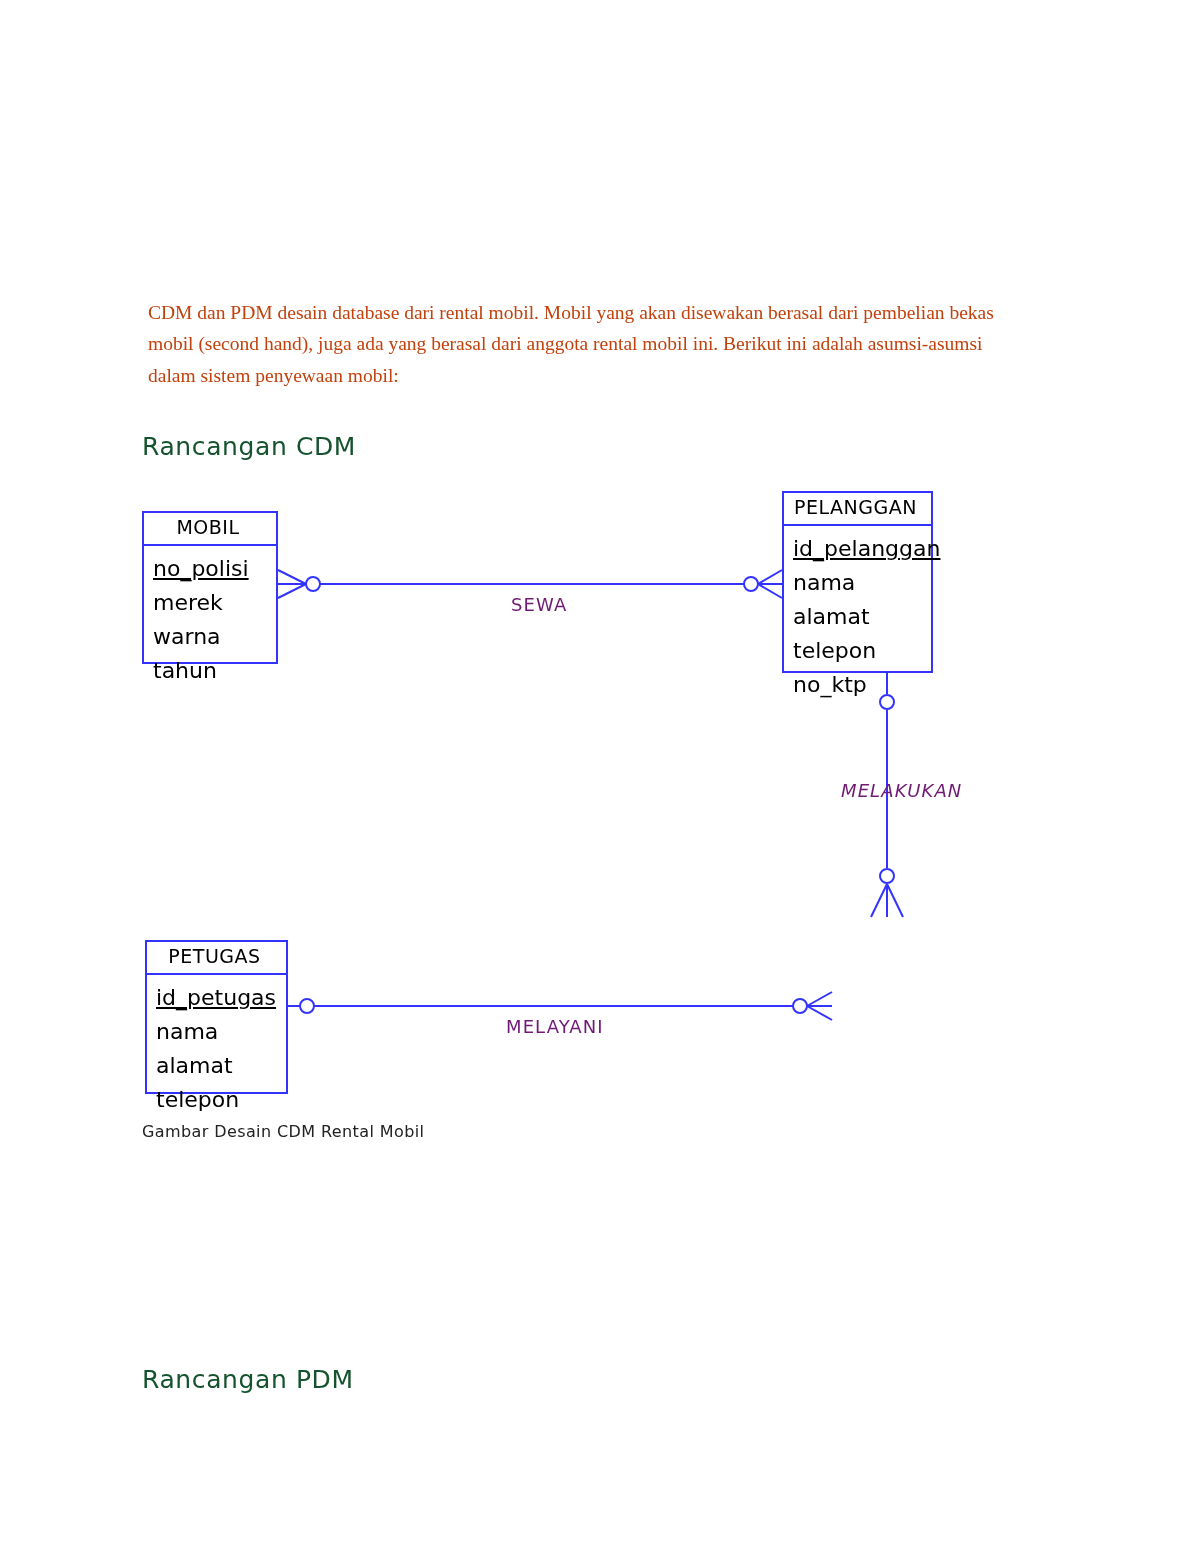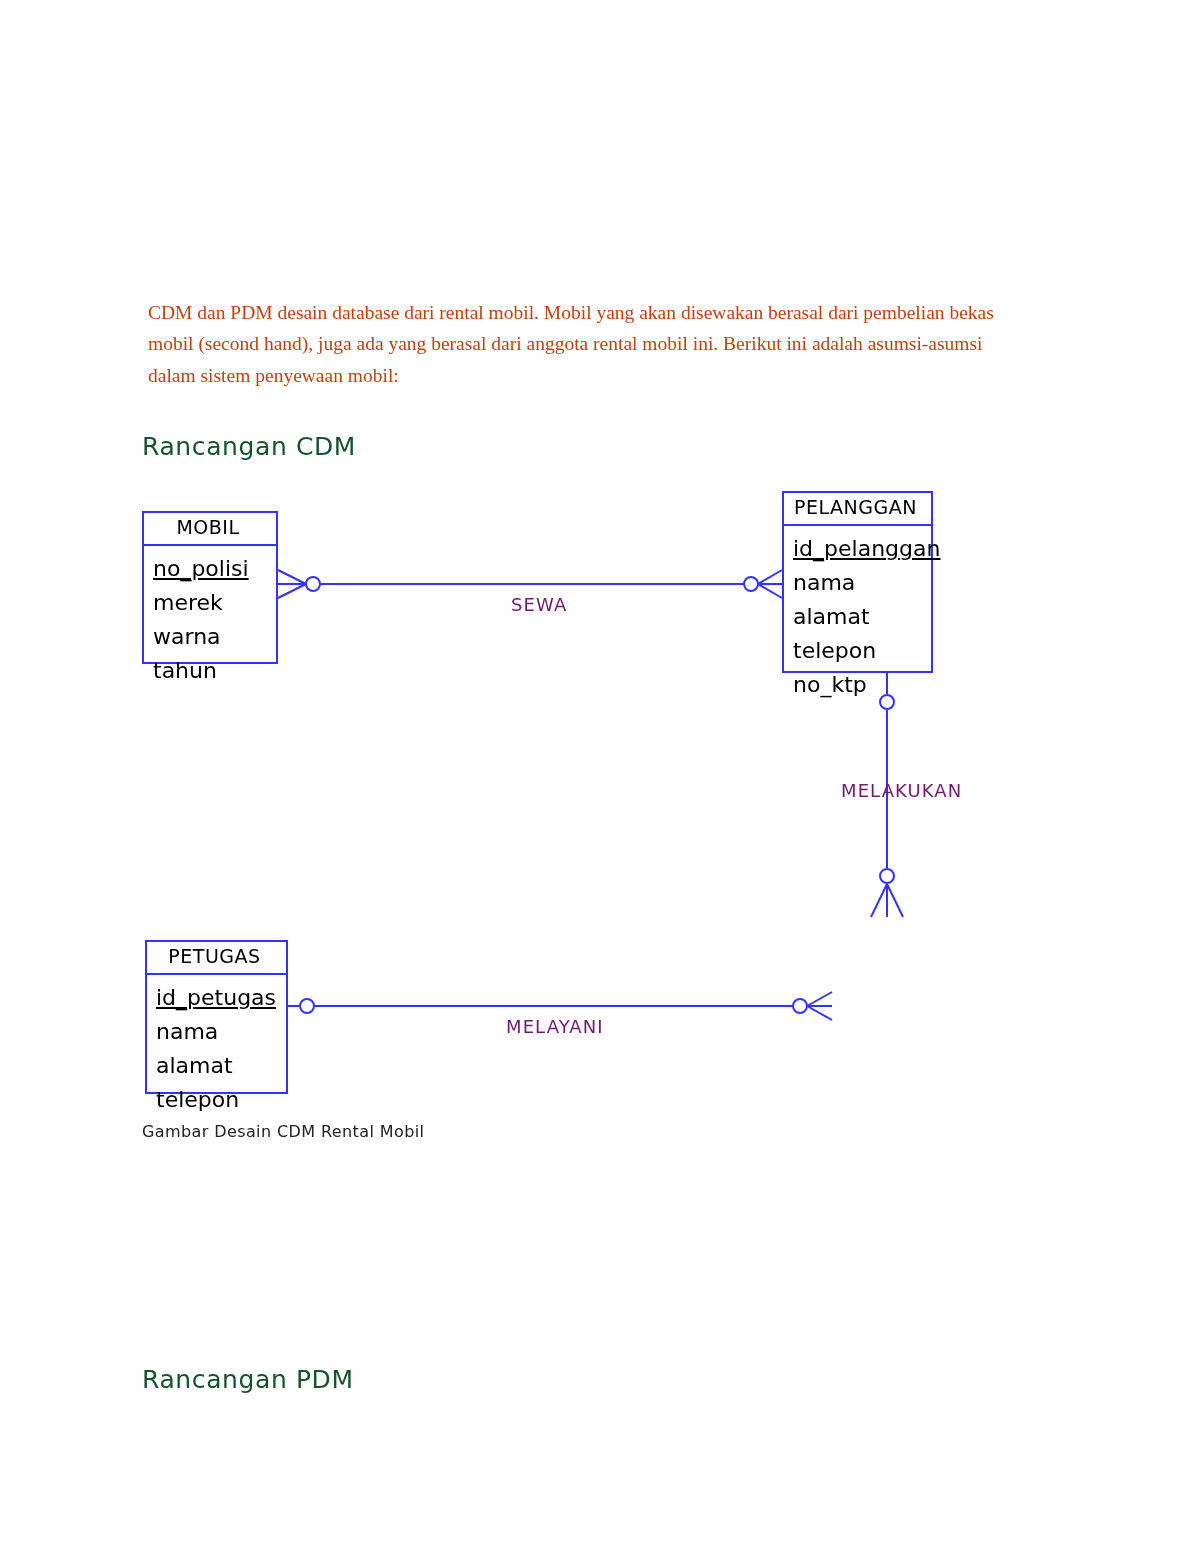--- a/index.html
+++ b/index.html
@@ -120,21 +120,21 @@
   .rel-label {
     position: absolute;
     font-family: "DejaVu Sans", sans-serif;
     font-size: 18px;
     letter-spacing: 1.1px;
     color: #701a75;
     white-space: nowrap;
     background: transparent;
   }
   #rel-label-sewa      { left: 511px; top: 594px; }
-  #rel-label-melakukan { left: 841px; top: 780px; }
+  #rel-label-melakukan { left: 841px; top: 780px; font-style: italic; }
   #rel-label-melayani  { left: 506px; top: 1016px; }
 </style>
 </head>
 <body>
 
 <div class="page">
 
 
   <p class="doc-paragraph">CDM dan PDM desain database dari rental mobil. Mobil yang akan disewakan berasal dari pembelian bekas mobil (second hand), juga ada yang berasal dari anggota rental mobil ini. Berikut ini adalah asumsi-asumsi dalam sistem penyewaan mobil:</p>
 

